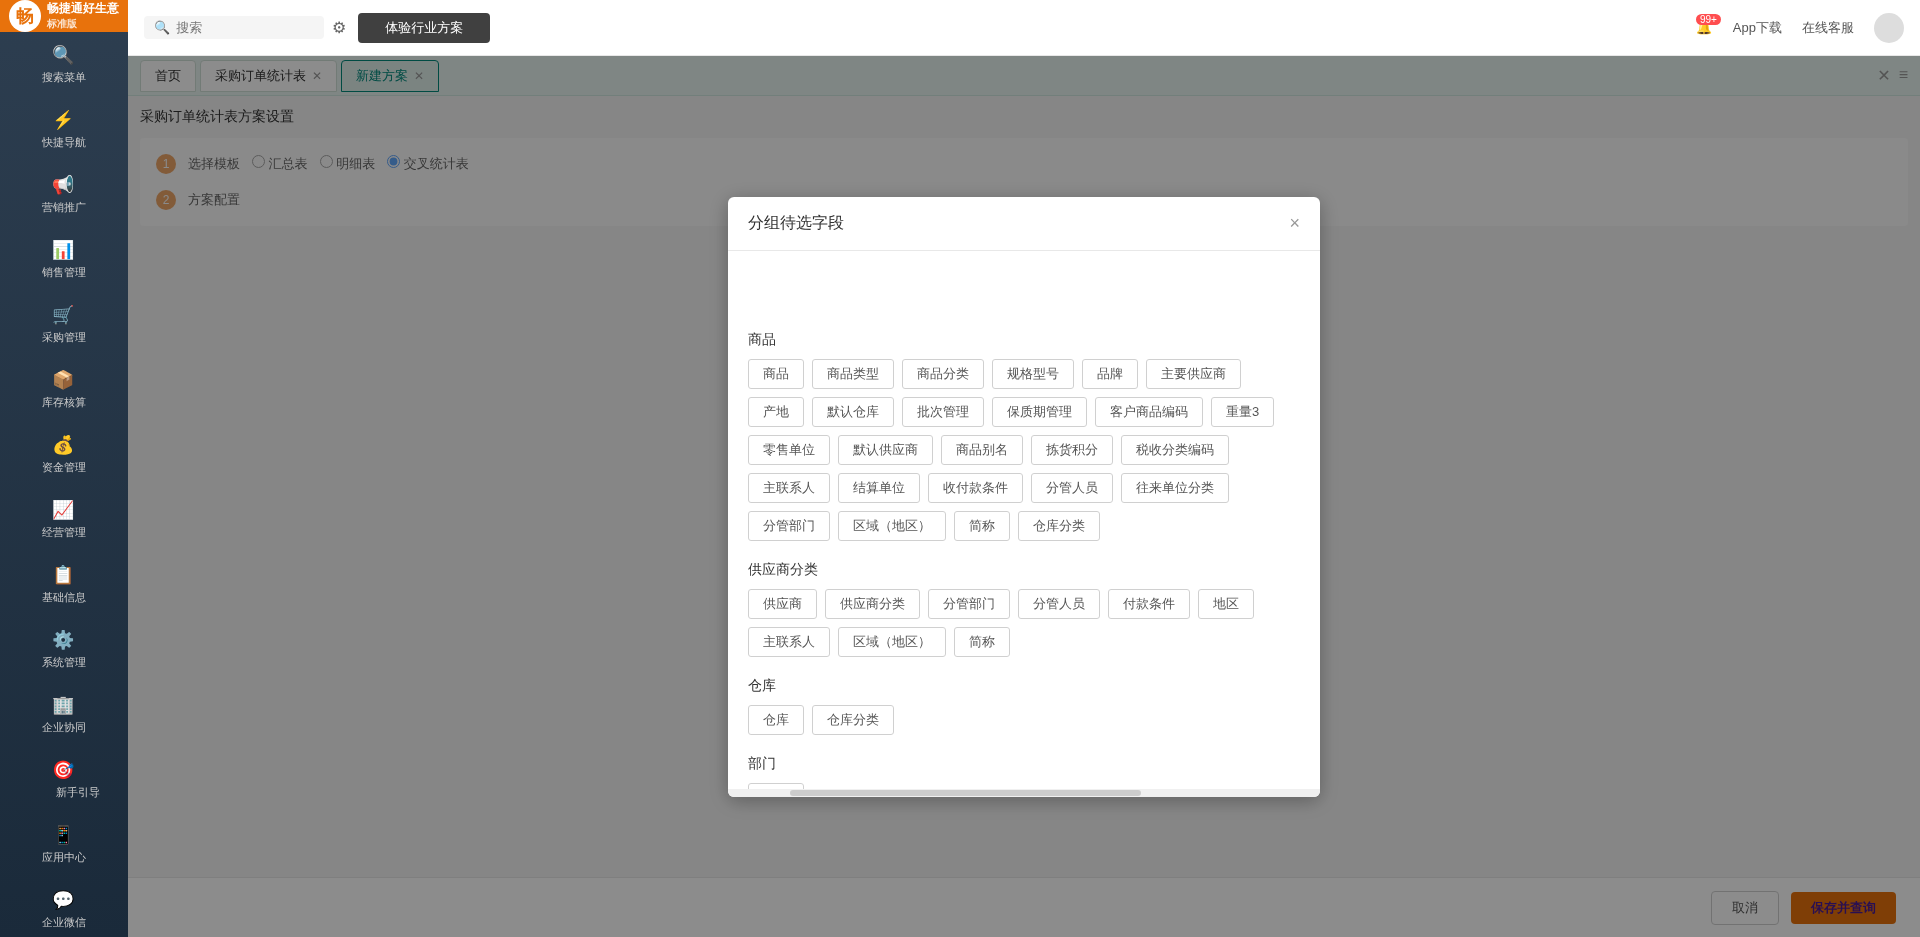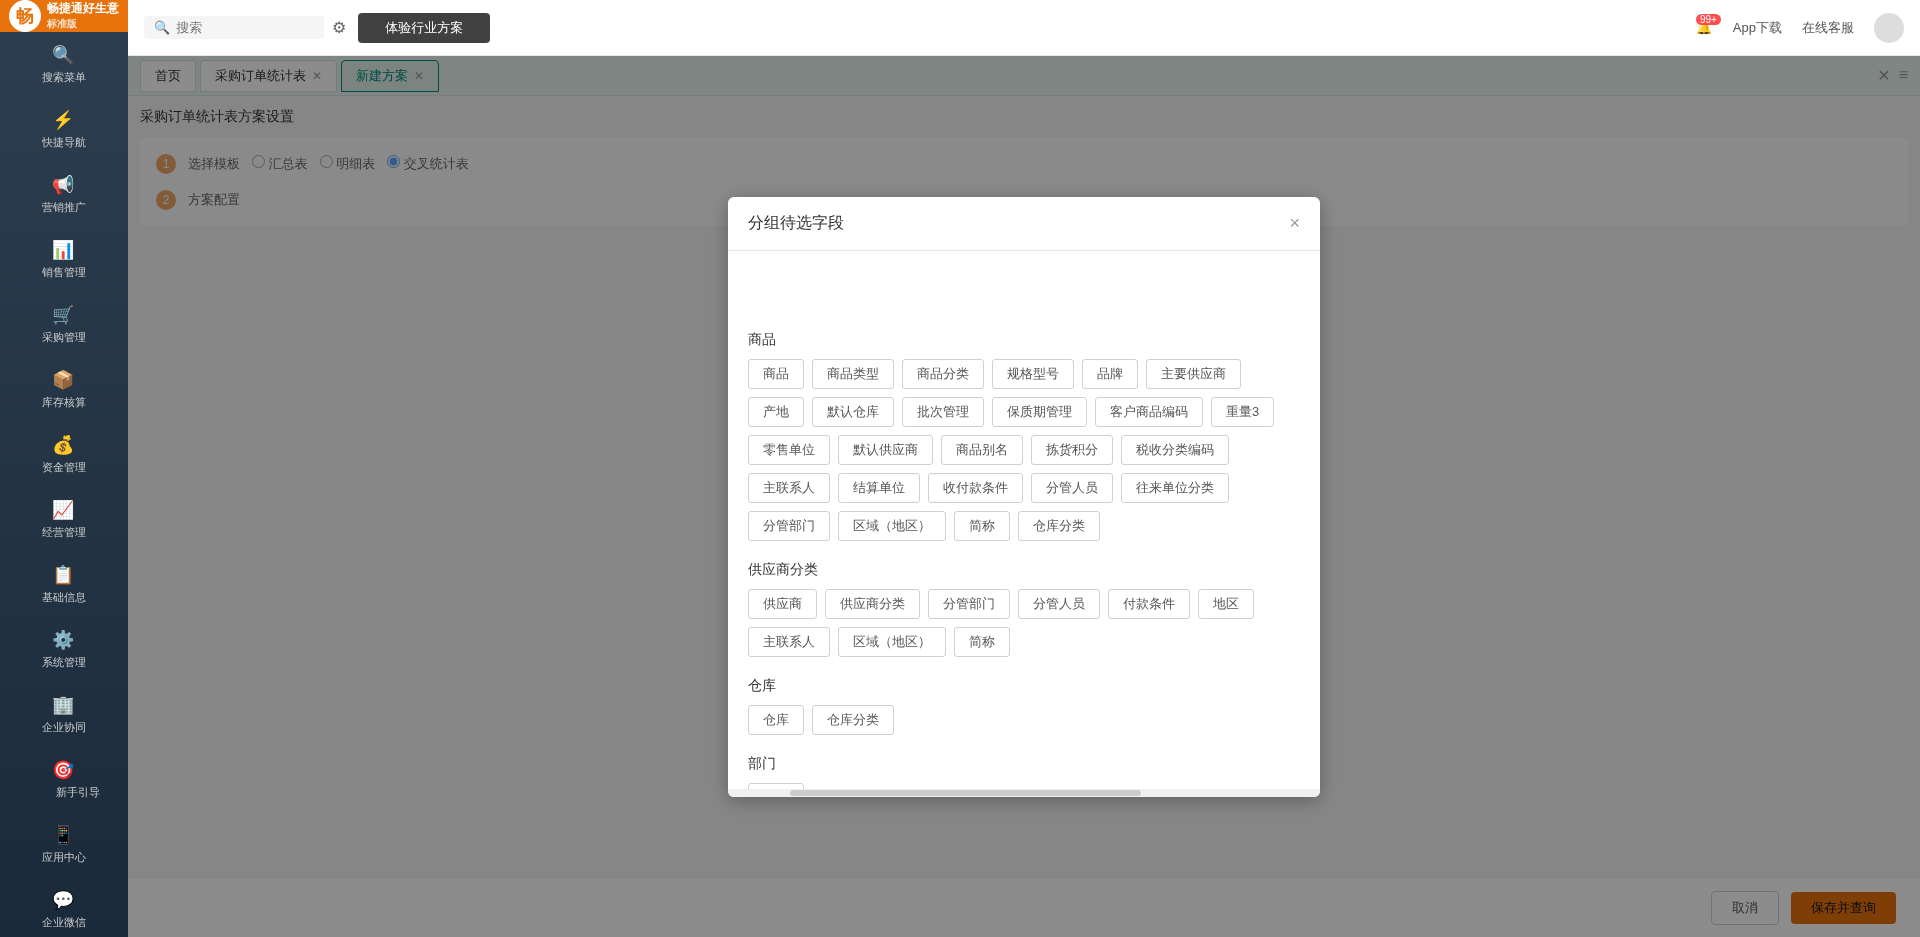--- a/index.html
+++ b/index.html
@@ -95,21 +95,21 @@
     .modal-body::-webkit-scrollbar-track { background: #f0f0f0; }
     .modal-body::-webkit-scrollbar-thumb { background: #ccc; border-radius: 3px; }
 
     
     .page-footer {
       position: fixed; bottom: 0; left: 128px; right: 0; height: 60px;
       background: white; border-top: 1px solid #e8e8e8;
       display: flex; align-items: center; justify-content: flex-end; padding: 0 24px; gap: 12px; z-index: 50;
     }
     .btn-cancel { background: white; border: 1px solid #d0d0d0; color: #555; padding: 7px 20px; border-radius: 4px; cursor: pointer; font-size: 13px; }
-    .btn-primary { background: #e8720c; border: none; color: #0f172a; padding: 7px 20px; border-radius: 4px; cursor: pointer; font-size: 13px; }
+    .btn-primary { background: #e8720c; border: none; color: #4c1d95; padding: 7px 20px; border-radius: 4px; cursor: pointer; font-size: 13px; font-weight: bold; }
 
     
     .modal-hscroll {
       height: 8px; background: #f0f0f0; border-radius: 0 0 6px 6px; flex-shrink: 0;
       display: flex; align-items: center; padding: 0 4px;
     }
     .modal-hscroll-bar { height: 6px; width: 60%; background: #ccc; border-radius: 3px; margin-left: 10%; }
   </style>
 </head>
 <body>

